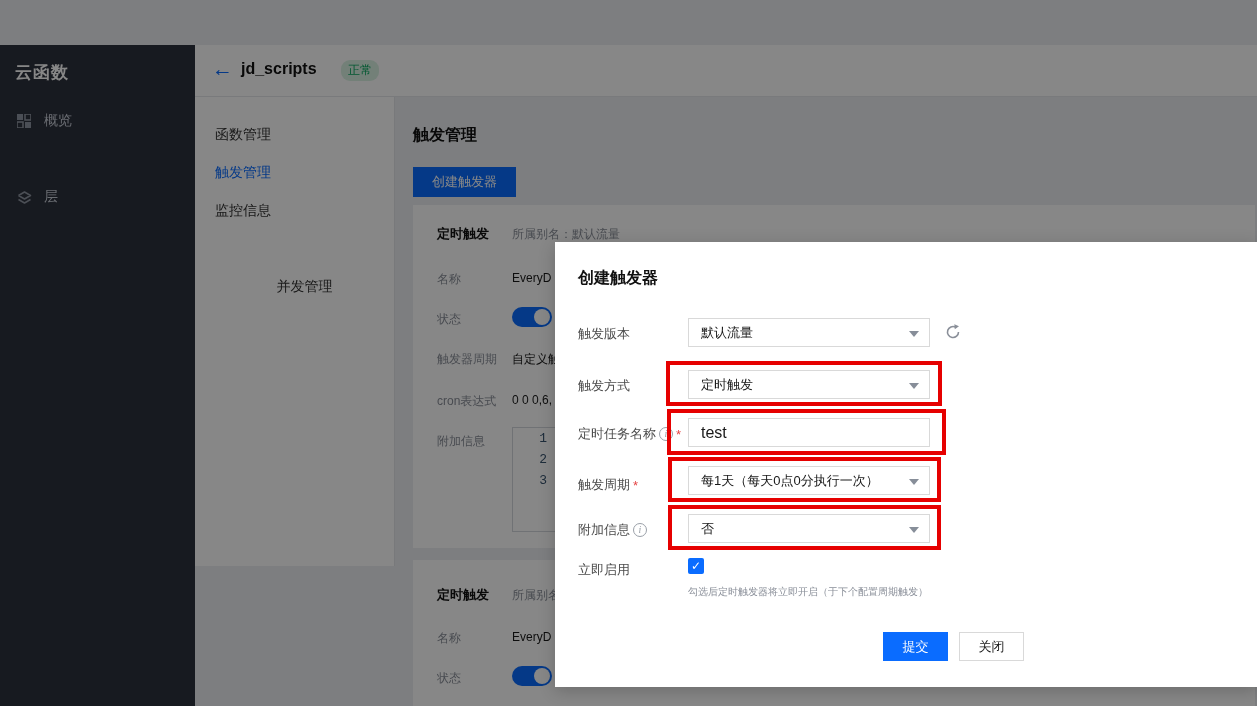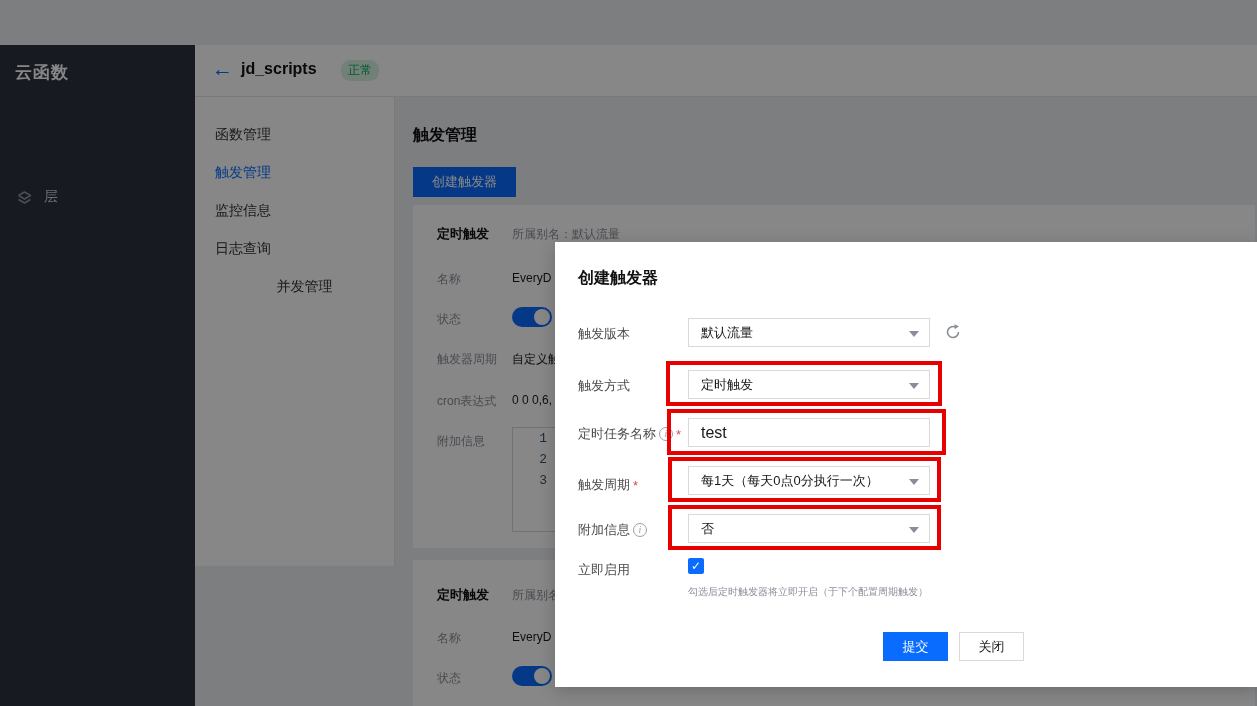--- a/index.html
+++ b/index.html
@@ -70,20 +70,31 @@
   .btn-close { position:absolute; left:404px; top:390px; width:65px; height:29px; background:#fff; color:#181818; border:1px solid #d9d9d9; font-size:13px; cursor:pointer; }
 </style>
 </head>
 <body>
 
 <div id="stage">
 
 
   <div class="sidebar">
     <div class="sidebar-title">云函数</div>
+    <div class="side-item" style="top:57px;">
+      <span class="side-ico">
+        <svg width="14" height="14" viewBox="0 0 14 14">
+            <rect x="0" y="0" width="6" height="6" fill="#8f96a2"></rect>
+            <rect x="8" y="0" width="6" height="6" fill="none" stroke="#8f96a2" stroke-width="1.6"></rect>
+            <rect x="0" y="8" width="6" height="6" fill="none" stroke="#8f96a2" stroke-width="1.6"></rect>
+            <rect x="8" y="8" width="6" height="6" fill="#8f96a2"></rect>
+          </svg>
+      </span>
+      <span>概览</span>
+    </div>
     <div class="side-item" style="top:133px;">
       <span class="side-ico">
         <svg width="15" height="15" viewBox="0 0 15 15">
             <polyline points="1.5,5.5 7.5,2 13.5,5.5 7.5,9 1.5,5.5" fill="none" stroke="#8f96a2" stroke-width="1.5" stroke-linejoin="round"></polyline>
             <polyline points="1.5,9.5 7.5,13 13.5,9.5" fill="none" stroke="#8f96a2" stroke-width="1.5" stroke-linejoin="round"></polyline>
           </svg>
       </span>
       <span>层</span>
     </div>
   </div>
@@ -91,21 +102,20 @@
   <div class="fn-header">
     <span class="back-arrow">←</span>
     <span class="fn-name">jd_scripts</span>
     <span class="fn-badge">正常</span>
   </div>
 
   <div class="subside">
     <div class="submenu-item" style="top:70px;">函数管理</div>
     <div class="submenu-item active" style="top:108px;">触发管理</div>
     <div class="submenu-item" style="top:146px;">监控信息</div>
-    <div class="submenu-item" style="top:184px;">日志查询</div>
     <div class="submenu-item" style="top:222px;text-align:center;">并发管理</div>
   </div>
 
   <div class="main">
     <div class="page-title">触发管理</div>
     <button class="create-btn">创建触发器</button>
 
     <div class="card card1">
       <span class="card-type">定时触发</span>
       <span class="card-alias">所属别名：默认流量</span>

